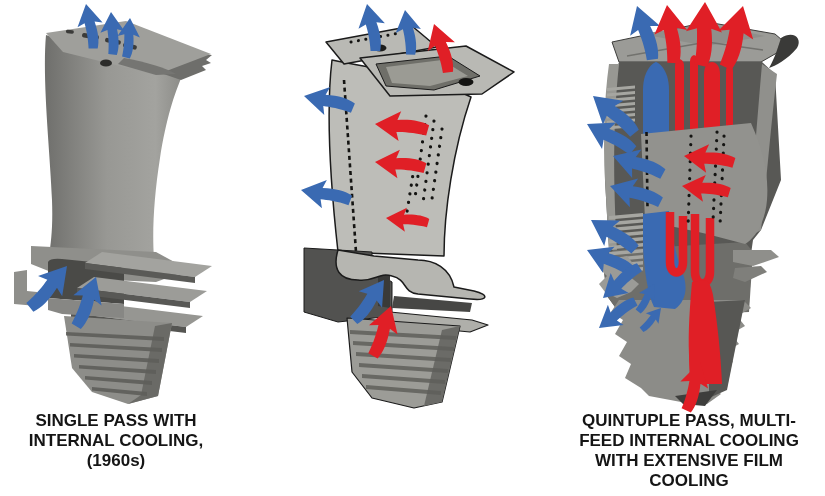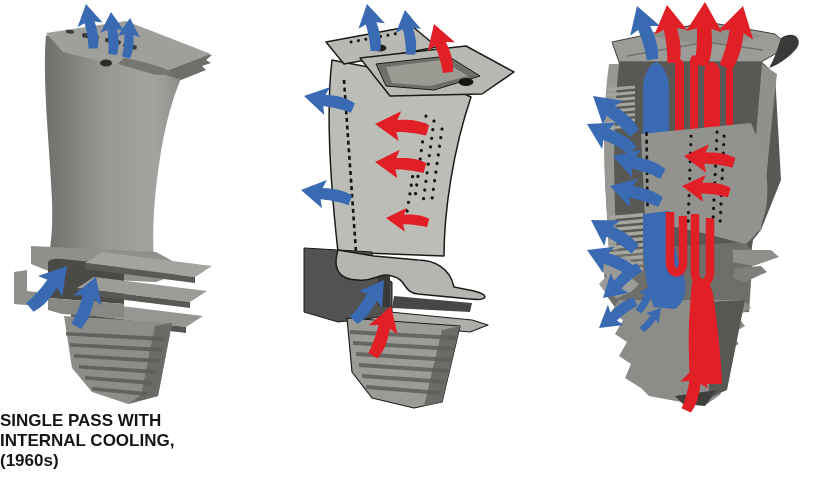--- a/index.html
+++ b/index.html
@@ -7,21 +7,21 @@
     position:relative;width:825px;height:496px;background:var(--background,#fff);
     overflow:hidden;font-family:"Liberation Sans",sans-serif;
   }
   section.panel{position:absolute;top:0;height:496px;}
   #panel-1{left:0;width:232px;}
   #panel-2{left:268px;width:250px;}
   #panel-3{left:558px;width:262px;}
   .panel-svg{position:absolute;top:0;}
   .caption{
     position:absolute;top:411px;left:0;right:0;margin:0;
-    font-weight:bold;font-size:17px;line-height:20px;
+    text-align:center;font-weight:bold;font-size:17px;line-height:20px;
     color:#151515;white-space:pre-line;letter-spacing:0;
   }
   .flow-blue{fill:var(--cool_air,#3a6ab2);}
   .flow-red{fill:var(--hot_air,#e01f26);}
   .stroke-red{stroke:var(--hot_air,#e01f26);}
 </style>
 </head>
 <body>
 
 <div class="stage">
@@ -240,15 +240,19 @@
         <g>
           <use href="#arr" class="flow-red" transform="translate(110,5) rotate(-8) scale(1.1)"></use>
           <use href="#arr" class="flow-red" transform="translate(148,2) rotate(2) scale(1.2)"></use>
           <use href="#arr" class="flow-red" transform="translate(186,6) rotate(14) scale(1.2)"></use>
           <use href="#arr" class="flow-red" transform="translate(127,156) rotate(-84) scale(0.95)"></use>
           <use href="#arr" class="flow-red" transform="translate(125,186) rotate(-84) scale(0.9)"></use>
           <use href="#arr" class="flow-red" transform="translate(143,362) rotate(14) scale(0.95)"></use>
         </g>
       </g>
     </svg>
+    <figcaption class="caption">QUINTUPLE PASS, MULTI-
+FEED INTERNAL COOLING
+WITH EXTENSIVE FILM
+COOLING</figcaption>
   </section>
 
 </div>
 
 </body></html>

